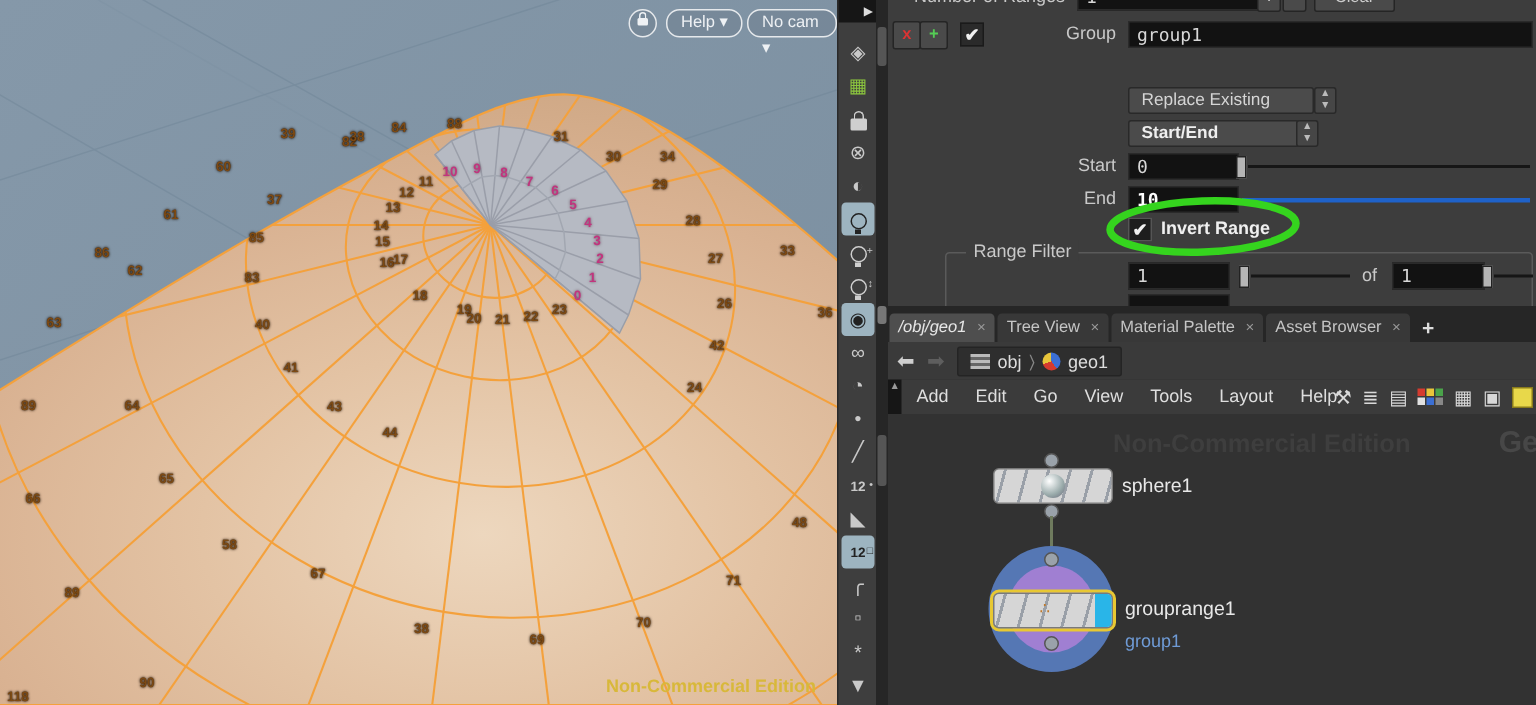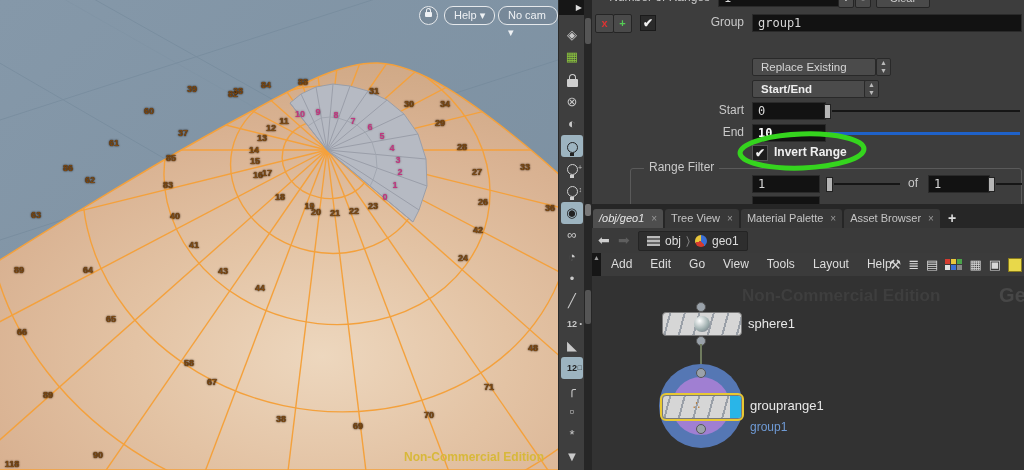--- a/index.html
+++ b/index.html
@@ -218,21 +218,21 @@
         <span class="num" style="left: 168px; top: 185px;">83</span>
         <span class="num" style="left: 175px; top: 216px;">40</span>
         <span class="num" style="left: 36px; top: 215px;">63</span>
         <span class="num" style="left: 19px; top: 270px;">89</span>
         <span class="num" style="left: 88px; top: 270px;">64</span>
         <span class="num" style="left: 194px; top: 245px;">41</span>
         <span class="num" style="left: 223px; top: 271px;">43</span>
         <span class="num" style="left: 260px; top: 288px;">44</span>
         <span class="num" style="left: 111px; top: 319px;">65</span>
         <span class="num" style="left: 22px; top: 332px;">66</span>
-        <span class="num" style="left: 153px; top: 363px; margin-left: 36px;">58</span>
+        <span class="num" style="left: 153px; top: 363px;">58</span>
         <span class="num" style="left: 48px; top: 395px;">89</span>
         <span class="num" style="left: 212px; top: 382px;">67</span>
         <span class="num" style="left: 281px; top: 419px;">38</span>
         <span class="num" style="left: 98px; top: 455px;">90</span>
         <span class="num" style="left: 12px; top: 464px;">118</span>
         <span class="num" style="left: 533px; top: 348px;">48</span>
         <span class="num" style="left: 489px; top: 387px;">71</span>
         <span class="num" style="left: 429px; top: 415px;">70</span>
         <span class="num" style="left: 358px; top: 426px;">69</span>
         <span class="num sel" style="left: 385px; top: 197px;">0</span>

